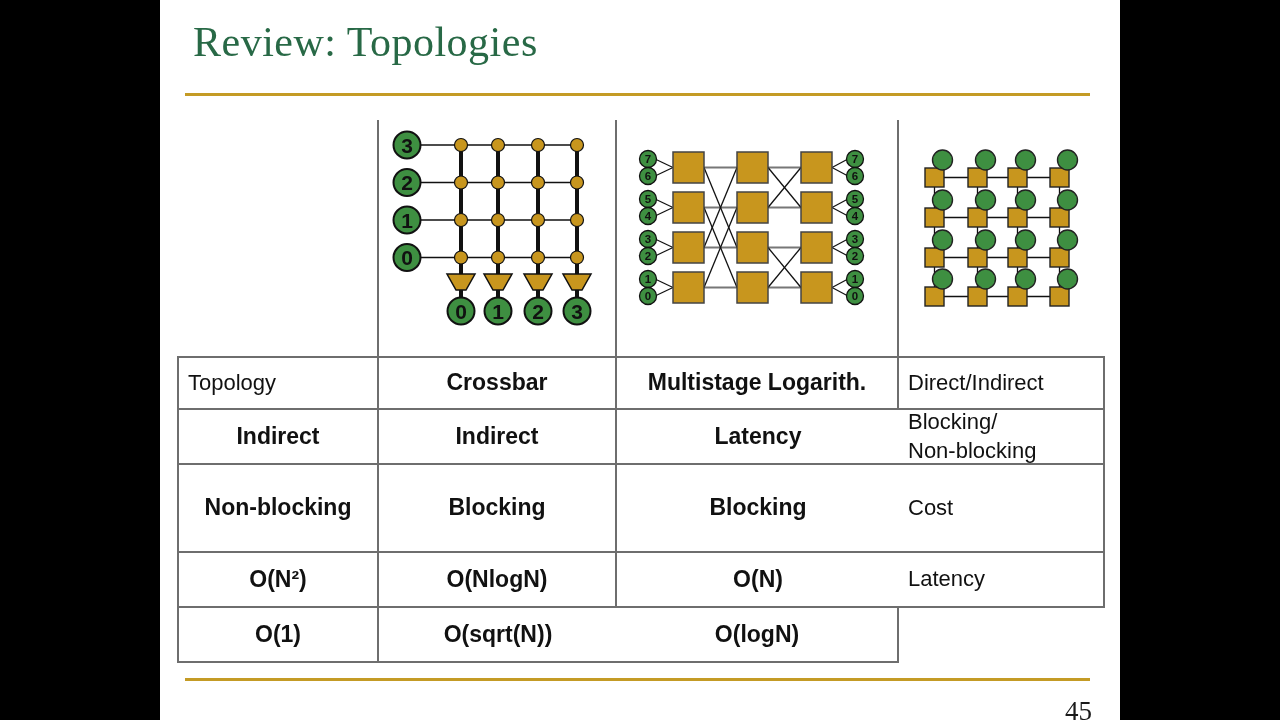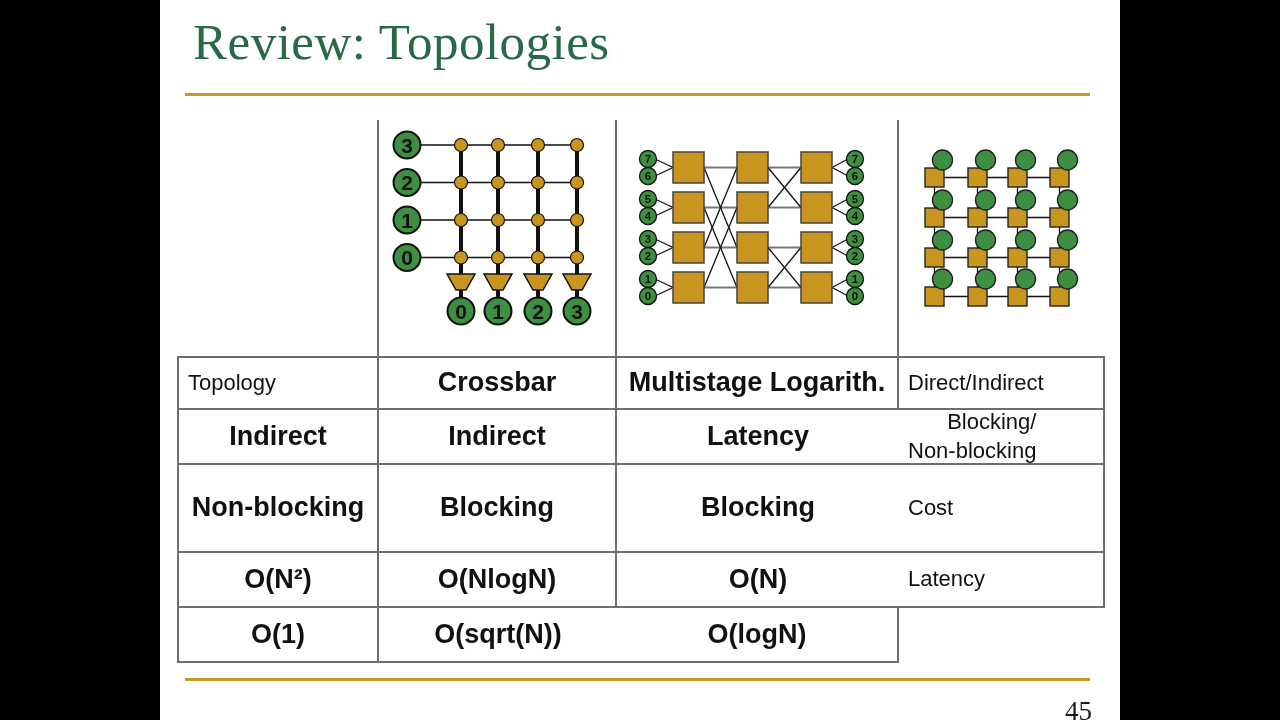--- a/index.html
+++ b/index.html
@@ -1,42 +1,42 @@
 <!DOCTYPE html>
 <html><head>
 <meta charset="utf-8">
 <style>
   html,body{margin:0;padding:0;background:#000;}
   .frame{position:relative;width:1280px;height:720px;background:#000;overflow:hidden;
          font-family:"Liberation Sans",sans-serif;}
   .slide{position:absolute;left:160px;top:0;width:960px;height:720px;background:#ffffff;}
   .title{position:absolute;left:33px;top:16px;margin:0;font-family:"Liberation Serif",serif;
-         font-weight:400;font-size:51px;line-height:52px;letter-spacing:0.5px;color:#286946;}
+         font-weight:400;font-size:42px;line-height:52px;letter-spacing:0.5px;color:#286946;}
   .rule{position:absolute;left:25px;width:905px;height:3px;background:#C49B25;}
   .title-rule{top:93px;}
   .bottom-rule{top:678px;}
   .page-number{position:absolute;right:28px;top:696px;font-family:"Liberation Serif",serif;
          font-size:27px;color:#1a1a1a;}
   .vdivider{position:absolute;top:120px;height:236px;width:2px;background:#6E6E6E;}
   .dv1{left:217px;} .dv2{left:455px;} .dv3{left:737px;}
   .diagram-svg{position:absolute;top:118px;}
   .svg-crossbar{left:217px;}
   .svg-multistage{left:455px;}
   .svg-mesh{left:737px;}
   .ctable{position:absolute;left:17px;top:356px;width:926px;
           display:grid;
           grid-template-columns:200px 238px 282px 206px;
           grid-template-rows:52px 55px 88px 55px 55px;
           border-top:2px solid #6E6E6E;border-left:2px solid #6E6E6E;
-          color:#111;text-align:right;}
+          color:#111;}
   .cell{box-sizing:border-box;border-bottom:2px solid #6E6E6E;display:flex;align-items:center;
         font-size:22px;line-height:1.3;}
   .cell.bordered{border-right:2px solid #6E6E6E;}
   .cell.lbl{justify-content:flex-start;padding-left:9px;white-space:pre-line;}
-  .cell.val{justify-content:center;font-weight:bold;font-size:27px;}
+  .cell.val{justify-content:center;font-weight:bold;font-size:23px;}
 </style>
 </head>
 <body>
 
 <div class="frame">
   <div class="slide">
 
     <h1 class="title">Review: Topologies</h1>
     <div class="rule title-rule"></div>
 

